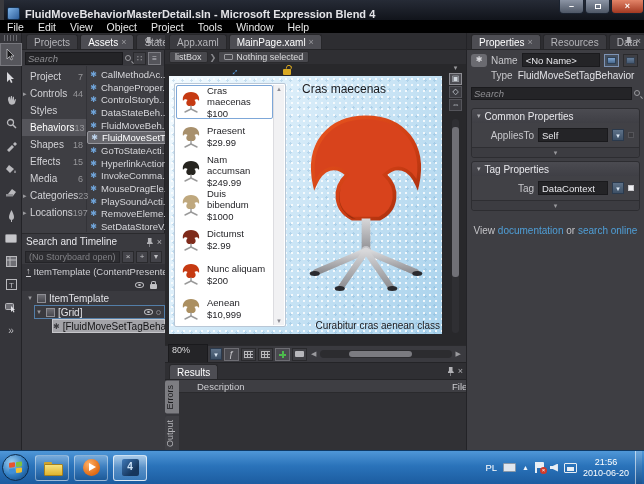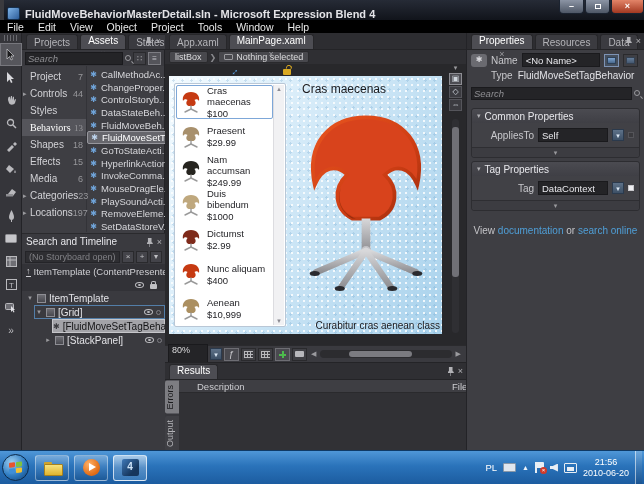--- a/index.html
+++ b/index.html
@@ -31,21 +31,21 @@
   .tool { width:22px; height:23px; display:flex; align-items:center; justify-content:center; color:#b9b9bd; }
   .tool.sel { background:#56565c; border:1px solid #77777d; }
   .tool svg { display:block; }
 
   
   .tabstrip { height:17px; background:#2d2d31; border-bottom:1px solid #242427; display:flex; align-items:flex-end;
               padding-left:4px; position:relative; }
   .tab { height:15px; padding:0 7px; font-size:10px; color:#b4b4b8; background:#3b3b40;
          border:1px solid #27272a; border-bottom:none; border-radius:3px 3px 0 0;
          display:inline-flex; align-items:center; gap:3px; margin-right:2px; white-space:nowrap; }
-  .tab.active { background:#4d4d53; color:#fff;flex-direction:column; }
+  .tab.active { background:#4d4d53; color:#fff; }
   .tabx { color:#9a9a9e; font-size:9px; }
   .striptools { position:absolute; right:3px; top:4px; display:flex; gap:4px; align-items:center; }
   .pin { width:6px; height:9px; background:#b2b2b6;
          clip-path:polygon(20% 0,80% 0,80% 45%,100% 55%,100% 68%,55% 68%,55% 100%,45% 100%,45% 68%,0 68%,0 55%,20% 45%); }
   .xglyph { color:#b2b2b6; font-size:9px; line-height:9px; }
 
   
   #left-panel { left:22px; top:33px; width:143px; height:417px; background:#3e3e43; border-right:1px solid #232327; }
   .searchrow { height:16px; display:flex; align-items:center; gap:2px; padding:1px 3px; background:#39393e; }
   .searchbox { flex:1; height:13px; background:#242427; border:1px solid #1a1a1d; color:#e2e2e2;
@@ -54,21 +54,21 @@
   .mag { width:6px; height:6px; border:1px solid #9a9a9e; border-radius:50%; position:relative; flex:none; }
   .mag::after { content:""; position:absolute; width:3px; height:1px; background:#9a9a9e;
                 transform:rotate(45deg); left:5px; top:6px; }
   .viewbtn { width:13px; height:13px; background:#3f3f44; border:1px solid #2a2a2d; display:flex;
              align-items:center; justify-content:center; color:#c5c5c9; font-size:8px; flex:none; }
   .viewbtn.on { background:#54545a; border-color:#7d7d83; }
   #assets-body { display:flex; height:166px; }
   #cat-col { width:64px; padding-top:2px; }
   .cat-row { height:17px; display:flex; align-items:center; padding:0 3px 0 8px; color:#d2d2d6; font-size:10px; position:relative; }
   .cat-row .cnt { margin-left:auto; color:#97979b; font-size:9px; }
-  .cat-row.sel { background:#55555b; color:#fff;font-family:Liberation Serif, serif; }
+  .cat-row.sel { background:#55555b; color:#fff; }
   .cat-row .exp { position:absolute; left:1px; color:#9a9a9e; font-size:7px; }
   #asset-col { flex:1; padding-top:2px; border-left:1px solid #333338; }
   .asset-row { height:12.7px; display:flex; align-items:center; gap:3px; padding:0 2px; color:#d8d8dc; font-size:9.5px; white-space:nowrap; overflow:hidden; }
   .asset-row .gear { color:#6fa3d8; font-size:8px; width:9px; text-align:center; }
   .asset-row.sel { background:#66666c; border:1px solid #97979d; border-radius:2px; color:#fff; }
   .asset-row.sel .gear { color:#bcd2ea; }
 
   
   #objects-panel { position:absolute; left:0; top:200px; width:143px; height:217px; background:#3a3a3f; border-top:1px solid #2a2a2d; }
   .obj-header { height:15px; display:flex; align-items:center; padding:0 4px; color:#e6e6ea; font-size:10px; position:relative; }
@@ -494,27 +494,20 @@
       <span class="tw">▾</span>
       <span class="ni grid"></span>
       <span>[Grid]</span>
       <span class="eye"></span>
       <span class="dotc"></span>
     </div>
     <div class="tree-row selrow" style="margin-left:30px;">
       <span class="gear2 gearglyph">✱</span>
       <span>[FluidMoveSetTagBehavior]</span>
     </div>
-    <div class="tree-row" style="margin-left:22px;">
-      <span class="tw">▸</span>
-      <span class="ni"></span>
-      <span>[StackPanel]</span>
-      <span class="eye"></span>
-      <span class="dotc"></span>
-    </div>
   </div>
 </div>
 
 <div class="abs" id="center">
   <div class="tabstrip">
     <span class="tab">
         <span>App.xaml</span>
       </span>
     <span class="tab active">
         <span>MainPage.xaml</span>
@@ -612,21 +605,21 @@
           <svg class="lb-thumb" viewBox="0 0 24 24">
               <path d="M12,2 C6,2 3,6 4,11 C5,9 7,8.6 8.6,10 C6.6,12 7,15 9.6,16 L14.4,16 C17,15 17.4,12 15.4,10 C17,8.6 19,9 20,11 C21,6 18,2 12,2 Z" fill="#c63a12"></path>
               <g stroke="#9a9a9a" stroke-width="1.4" stroke-linecap="round">
                 <line x1="12" y1="16" x2="12" y2="19"></line>
                 <line x1="12" y1="19" x2="6" y2="22"></line>
                 <line x1="12" y1="19" x2="18" y2="22"></line>
               </g>
             </svg>
           <span class="lb-txt">
               <span class="lb-name">Nunc aliquam</span>
-              <span class="lb-price">$400</span>
+              <span class="lb-price">$200</span>
             </span>
         </div>
         <div class="lb-item">
           <svg class="lb-thumb" viewBox="0 0 24 24">
               <path d="M12,2 C6,2 3,6 4,11 C5,9 7,8.6 8.6,10 C6.6,12 7,15 9.6,16 L14.4,16 C17,15 17.4,12 15.4,10 C17,8.6 19,9 20,11 C21,6 18,2 12,2 Z" fill="#ab8f60"></path>
               <g stroke="#9a9a9a" stroke-width="1.4" stroke-linecap="round">
                 <line x1="12" y1="16" x2="12" y2="19"></line>
                 <line x1="12" y1="19" x2="6" y2="22"></line>
                 <line x1="12" y1="19" x2="18" y2="22"></line>
               </g>

